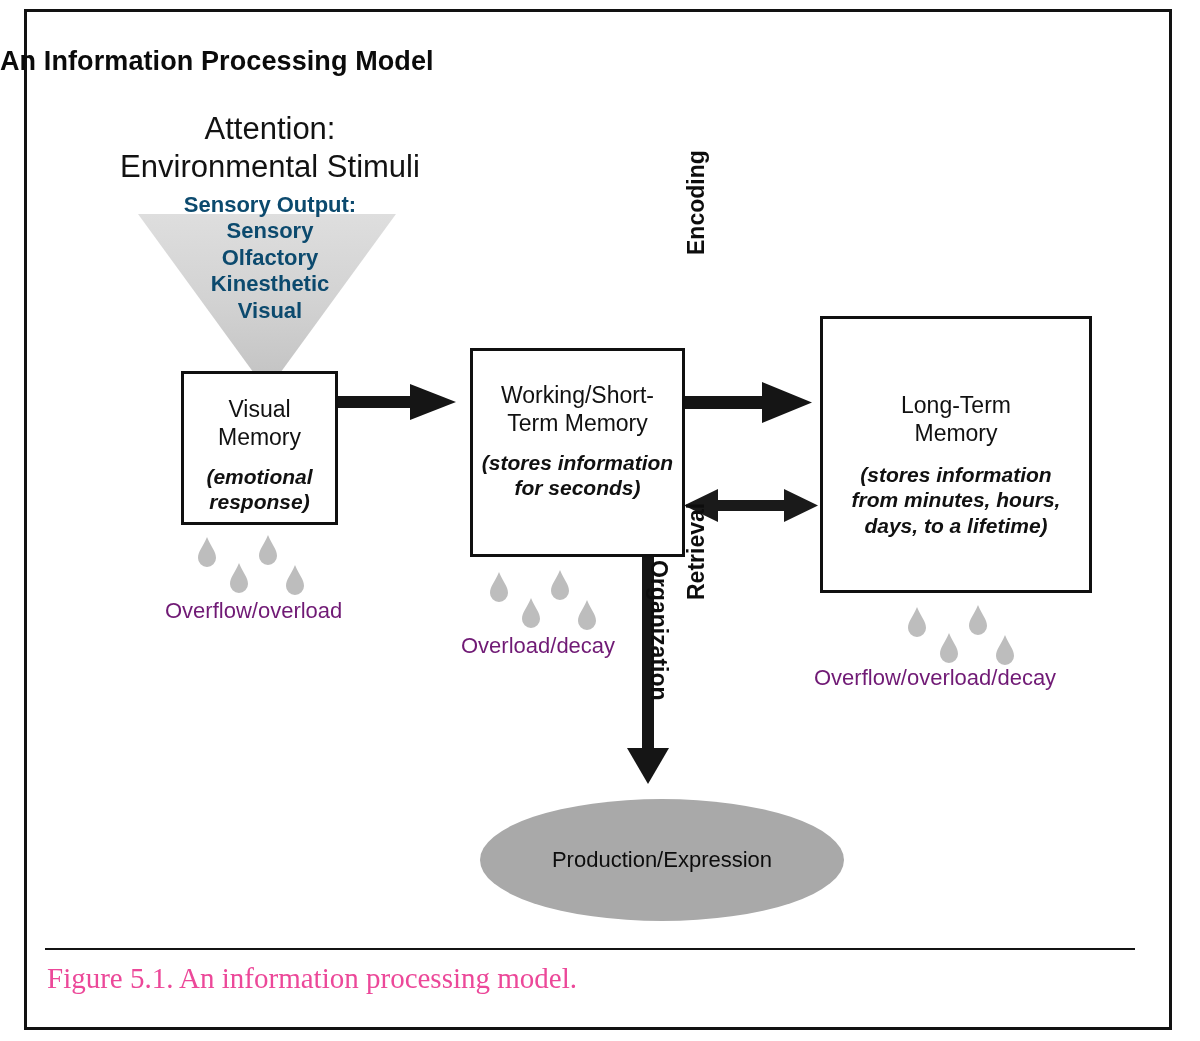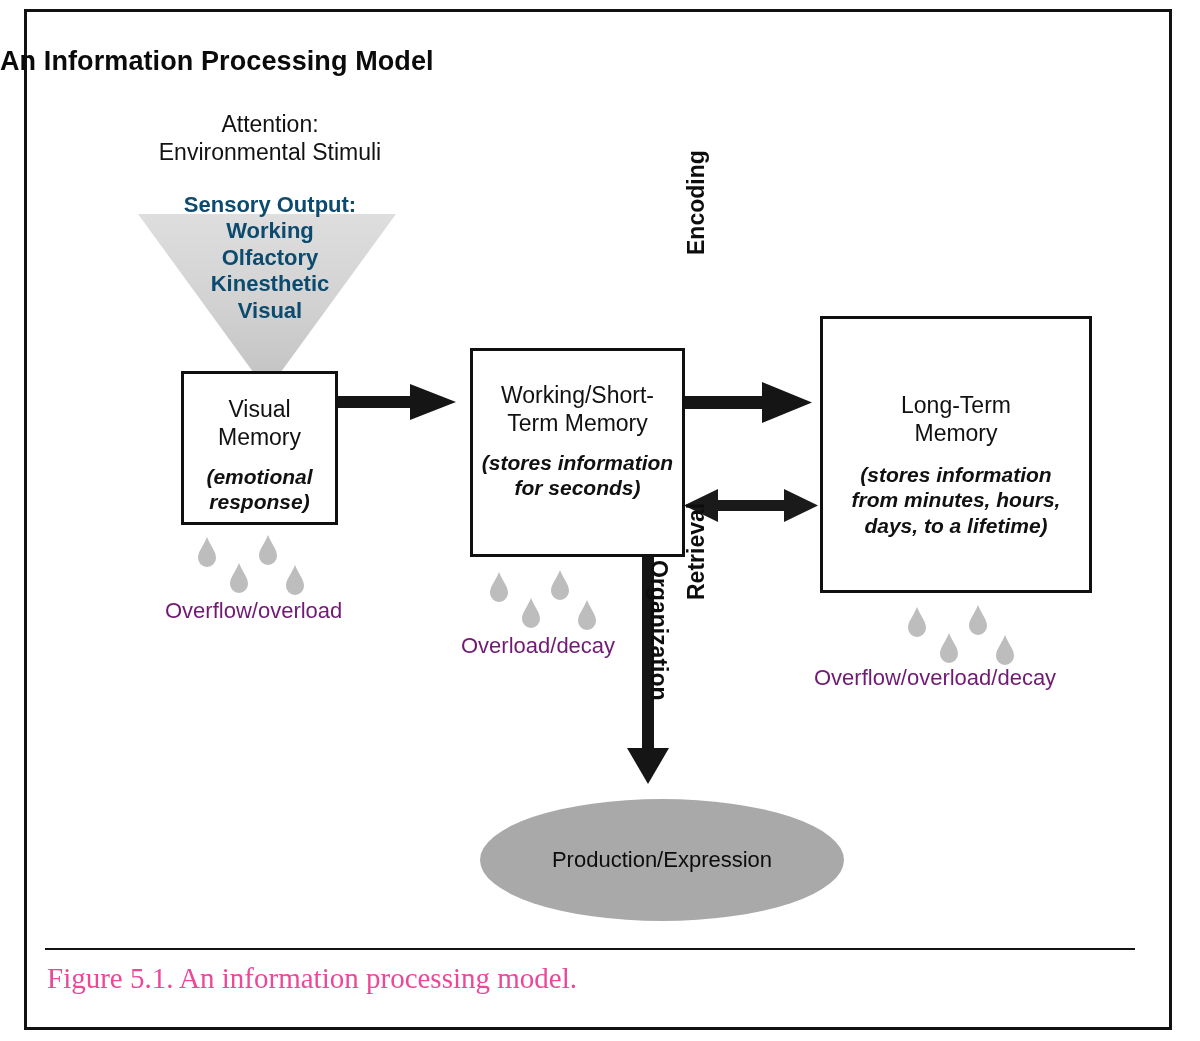--- a/index.html
+++ b/index.html
@@ -25,21 +25,21 @@
   .title{
     position:absolute;left:0;top:46px;width:1148px;
     text-align:left;
     font-size:27px;font-weight:bold;letter-spacing:.1px;
     color:#0b0b0b;
   }
 
   
   .attn{
     position:absolute;left:60px;top:110px;width:420px;
-    text-align:center;font-size:23px;line-height:1.23;color:#121212;
+    text-align:center;font-size:31px;line-height:1.23;color:#121212;
   }
   .sensory-out{
     position:absolute;left:60px;top:192px;width:420px;
     text-align:center;font-size:22px;line-height:1.20;font-weight:bold;color:#0c4a6e;
     z-index:4;
   }
   .sensory-out .hdr{font-weight:bold;}
 
   
   .funnel{
@@ -122,21 +122,21 @@
     <polygon points="0,0 258,0 140,162 118,162" fill="url(#fgrad)"></polygon>
   </svg>
 
   <div class="attn">
     <div>Attention:</div>
     <div>Environmental Stimuli</div>
   </div>
 
   <div class="sensory-out">
     <div class="hdr">Sensory Output:</div>
-    <div>Working</div>
+    <div>Sensory</div>
     <div>Olfactory</div>
     <div>Kinesthetic</div>
     <div>Visual</div>
   </div>
 
   <svg class="arrows" viewBox="0 0 1148 1021">
 
     <g>
       <rect x="337" y="396" width="83" height="12" fill="#151515"></rect>
       <polygon points="410,384 456,402 410,420" fill="#151515"></polygon>

